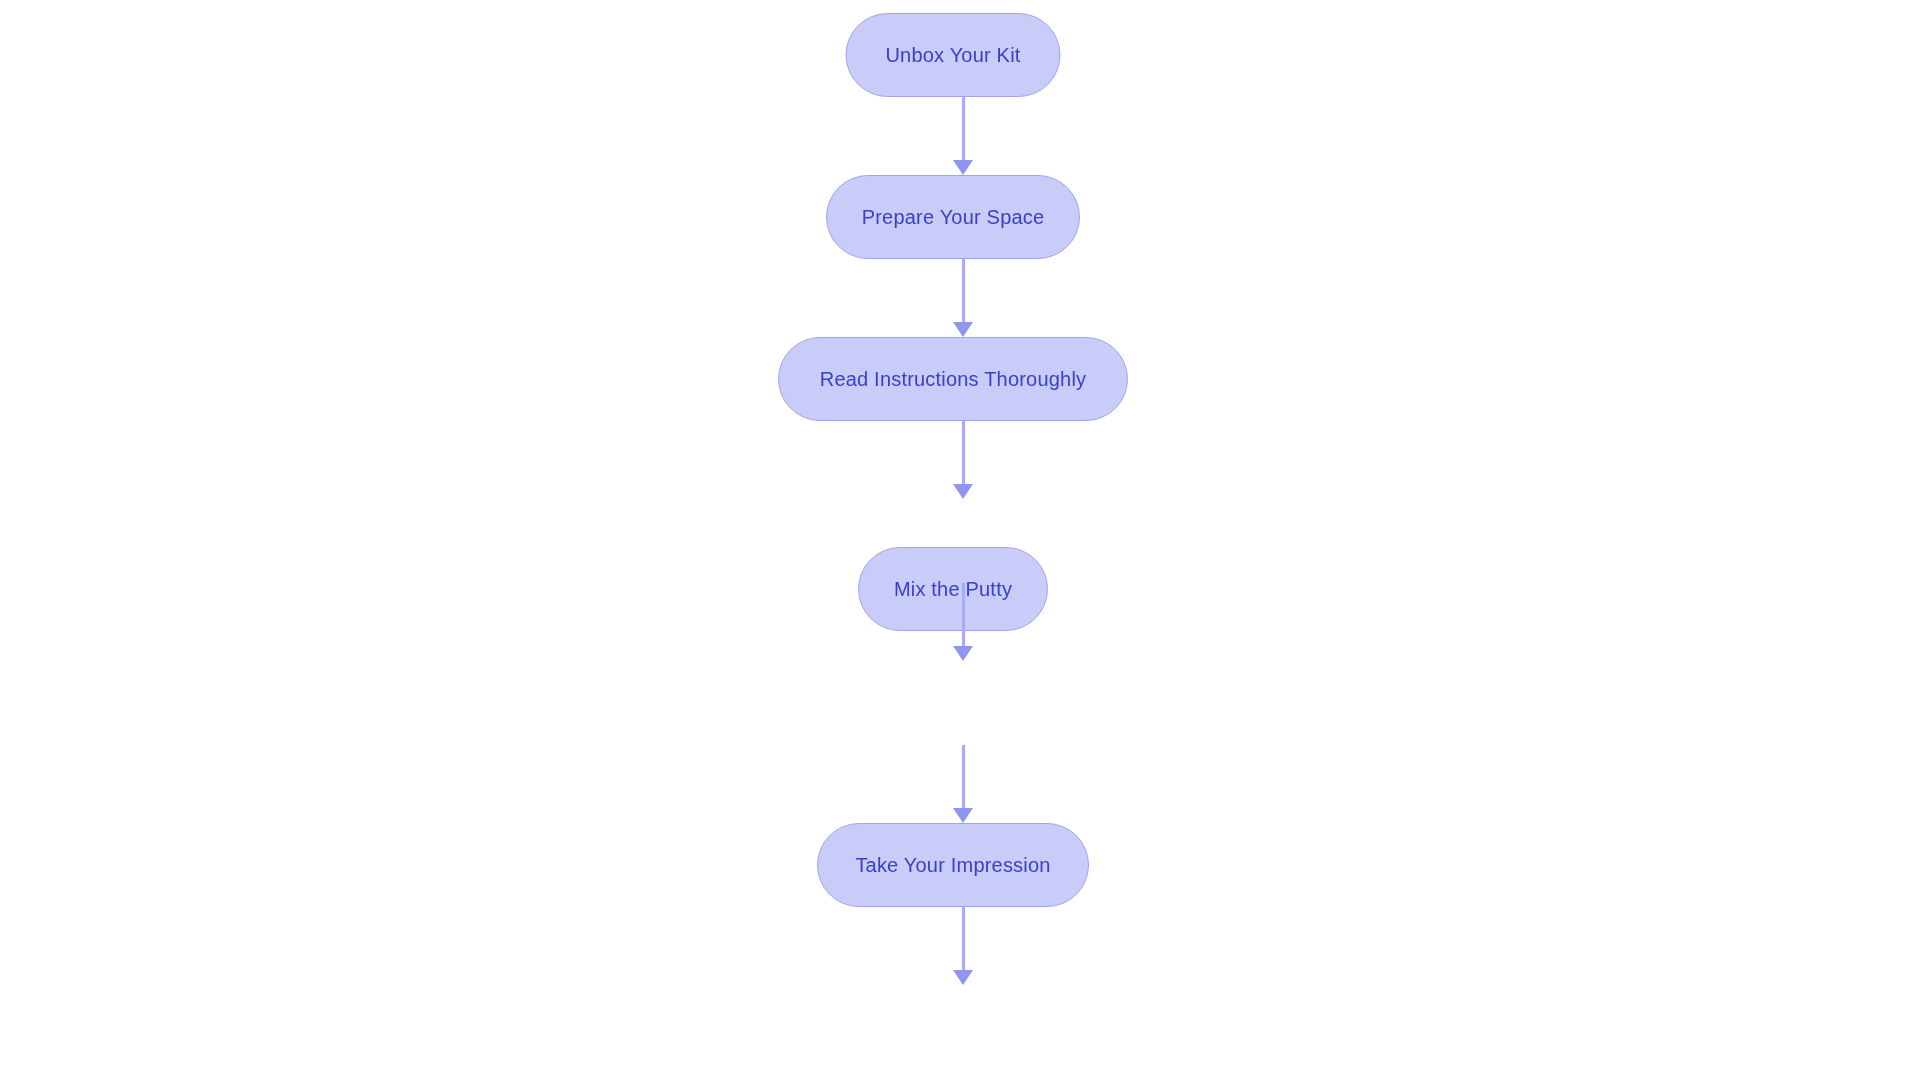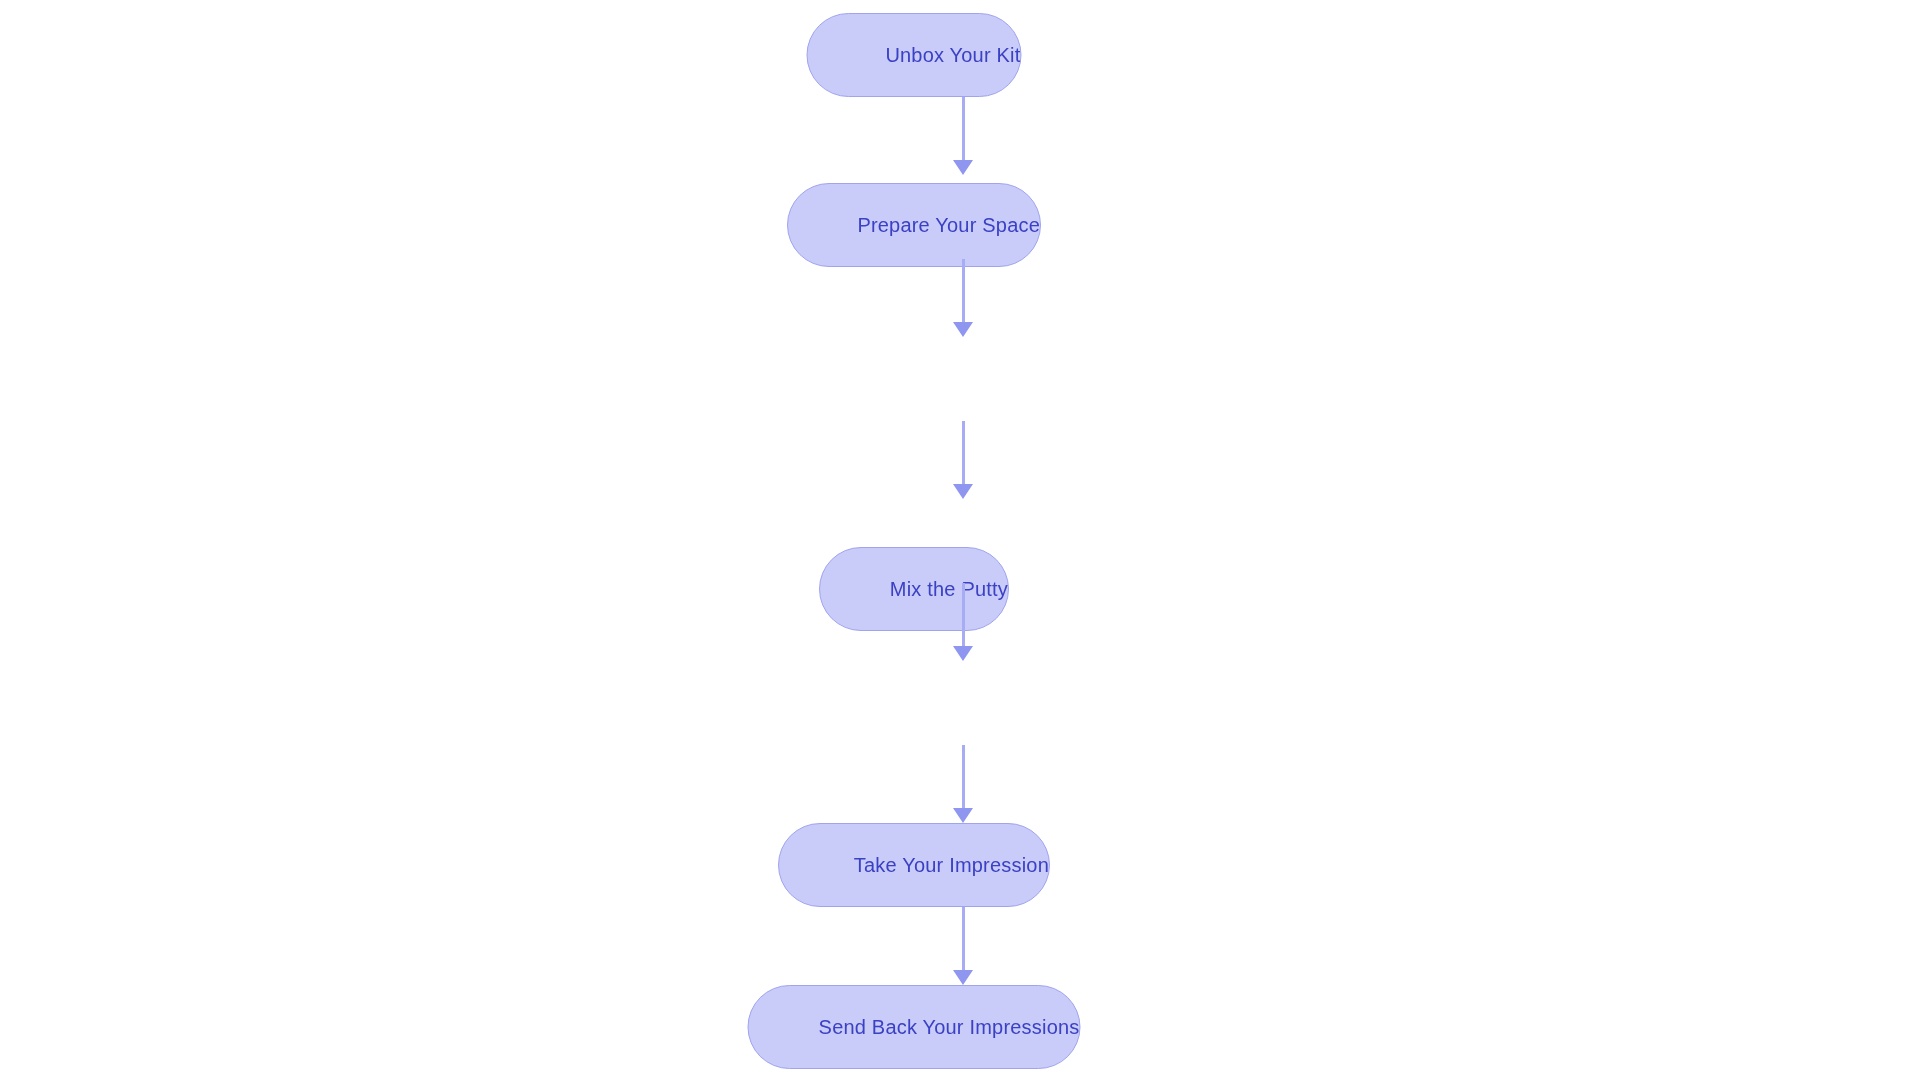--- a/index.html
+++ b/index.html
@@ -11,29 +11,29 @@
     overflow: hidden;
   }
   .canvas {
     position: relative;
     width: 1920px;
     height: 1083px;
     background: #ffffff;
   }
   .flow-node {
     position: absolute;
-    left: 914px;
+    left: 953px;
     transform: translateX(-50%);
     height: 84px;
     background: #c9cbf8;
     border: 1.5px solid #9fa4ee;
     border-radius: 42px;
     display: flex;
     align-items: center;
-    justify-content: flex-end;
+    justify-content: center;
   }
   .flow-node .label {
     color: #3a41c4;
     font-size: 20px;
     font-weight: 400;
     letter-spacing: 0.2px;
     white-space: nowrap;
   }
   .connector {
     position: absolute;
@@ -52,21 +52,21 @@
   }
   .connector .head {
     width: 0;
     height: 0;
     border-left: 10px solid transparent;
     border-right: 10px solid transparent;
     border-top: 15px solid #8f96ef;
   }
   
   #node-0 { top: 13px;  width: 215px; }
-  #node-1 { top: 175px; width: 254px; margin-top: 8px; }
+  #node-1 { top: 175px; width: 254px; }
   #node-2 { top: 337px; width: 350px; }
   #node-3 { top: 499px; width: 190px; margin-top: 48px; }
   #node-4 { top: 661px; width: 195px; }
   #node-5 { top: 823px; width: 272px; }
   #node-6 { top: 985px; width: 333px; }
   #conn-0 { top: 97px; }
   #conn-1 { top: 259px; }
   #conn-2 { top: 421px; }
   #conn-3 { top: 583px; }
   #conn-4 { top: 745px; }
@@ -88,20 +88,23 @@
 
   <div class="flow-node" id="node-1">
     <span class="label">Prepare Your Space</span>
   </div>
 
   <div class="connector" id="conn-1">
     <div class="line"></div>
     <div class="head"></div>
   </div>
 
+  <div class="flow-node" id="node-2">
+    <span class="label">Read Instructions Thoroughly</span>
+  </div>
 
   <div class="connector" id="conn-2">
     <div class="line"></div>
     <div class="head"></div>
   </div>
 
   <div class="flow-node" id="node-3">
     <span class="label">Mix the Putty</span>
   </div>
 
@@ -118,17 +121,14 @@
 
   <div class="flow-node" id="node-5">
     <span class="label">Take Your Impression</span>
   </div>
 
   <div class="connector" id="conn-5">
     <div class="line"></div>
     <div class="head"></div>
   </div>
 
-  <div class="flow-node" id="node-6">
-    <span class="label">Send Back Your Impressions</span>
-  </div>
 
 </div>
 
 </body></html>

